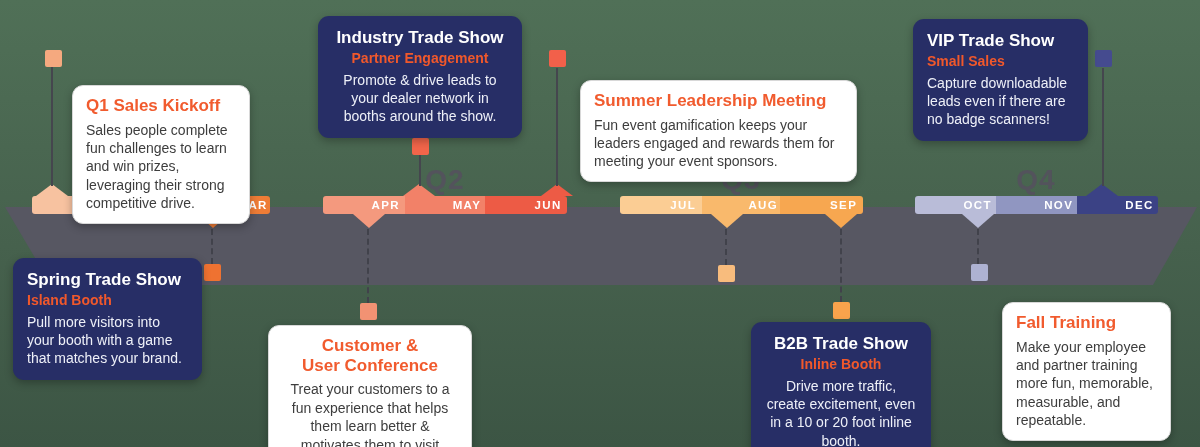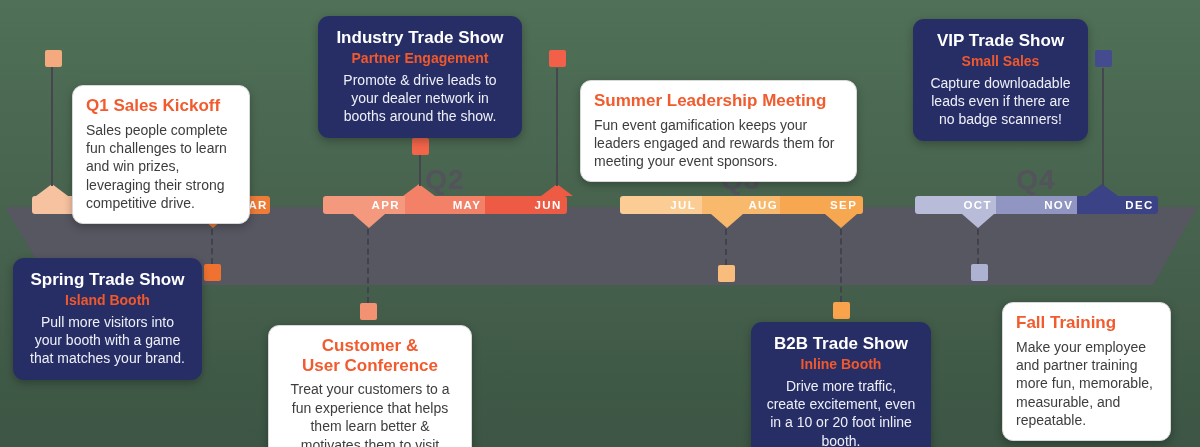--- a/index.html
+++ b/index.html
@@ -43,21 +43,21 @@
     box-shadow:0 3px 8px rgba(0,0,0,.28);}
   .card.white{background:#ffffff;border:1px solid #d8d8d8;padding:10px 13px;}
   .card.navy{background:#272e66;padding:12px 14px;}
   .card .title{font-weight:bold;font-size:17px;line-height:1.15;white-space:pre-line;}
   .card.white .title{color:#f15b2e;}
   .card.navy .title{color:#ffffff;}
   .card .subtitle{font-weight:bold;font-size:14px;color:#f1582b;margin-top:2px;}
   .card .body{font-size:14px;line-height:1.32;margin-top:5px;}
   .card.white .body{color:#3d3d3d;}
   .card.navy .body{color:#eef0f8;}
-  .al{text-align:left;margin-top:47px;} .ac{text-align:center;} .ar{text-align:center;}
+  .al{text-align:left;margin-top:47px;} .ac{text-align:center;} .ar{text-align:left;}
   #card-kickoff {left:72px; top:38px; width:178px;}
   #card-industry{left:318px;top:16px; width:204px;}
   #card-summer  {left:580px;top:33px; width:277px;}
   #card-vip     {left:913px;top:19px; width:175px;}
   #card-spring  {left:13px; top:258px;width:189px;}
   #card-customer{left:268px;top:325px;width:204px;}
   #card-vendor  {left:518px;top:253px;width:190px;}
   #card-b2b     {left:751px;top:322px;width:180px;}
   #card-fall    {left:1002px;top:255px;width:169px;}
 </style>

